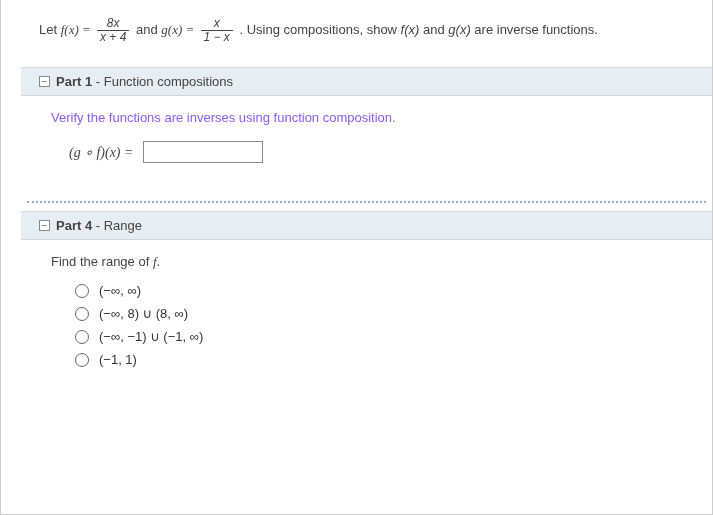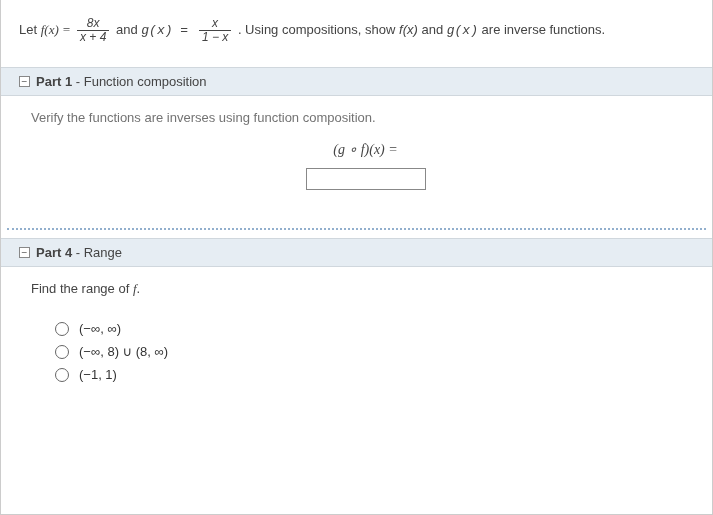--- a/index.html
+++ b/index.html
@@ -11,20 +11,21 @@
     width: 713px;
     height: 515px;
     overflow: hidden;
   }
   .container {
     border: 1px solid #ccc;
     border-top: none;
     width: 713px;
     height: 515px;
     position: relative;
+    padding-left: 20px;
   }
   .problem-statement {
     padding: 8px 18px 14px 18px;
     font-size: 13px;
     color: #444;
     line-height: 1.3;
   }
   .frac {
     display: inline-block;
     vertical-align: middle;
@@ -57,52 +58,51 @@
     line-height:1;
     color:#555;
     background:#fff;
   }
   .part-num { font-weight: bold; }
   .part-body {
     padding: 14px 30px 18px 30px;
   }
   .instr {
     margin-bottom: 16px;
-    color:#737373;
+    color:#8b5cf6;
   }
   .comp-row {
     display:flex;
     align-items:center;
     gap: 10px;
     margin: 0 0 20px 18px;
     font-style: italic;
     color:#444;
     font-family: "Times New Roman", serif;
     font-size:14px;
-    flex-direction:column;
   }
   .answer-box {
     width: 120px;
     height: 22px;
     border: 1px solid #888;
     font-style: normal;
     padding: 2px 4px;
     font-size:13px;
     background:#fff;
   }
   .dotted-sep {
     border: none;
     border-top: 2px dotted #3a6ea5;
     margin: 0 6px 8px 6px;
     opacity: 0.55;
   }
   .range-body {
     padding: 14px 30px 14px 30px;
   }
-  .range-title { color:#444; margin-bottom:24px; font-style: normal;}
+  .range-title { color:#444; margin-bottom:13px; font-style: normal;}
   .range-title .fvar { font-style: italic; font-family: "Times New Roman", serif;}
   .radio-list { list-style:none; padding-left: 24px; }
   .radio-list li {
     display:flex;
     align-items:center;
     gap: 10px;
     margin-bottom: 8px;
     color:#333;
     font-size:13px;
   }
@@ -118,37 +118,37 @@
 <div class="container">
 
   <div class="problem-statement">
     <span>Let </span>
     <span style="font-style:italic;font-family:'Times New Roman',serif">f(x) = </span>
     <span class="frac">
       <span class="num" style="font-style:italic">8x</span>
       <span class="den" style="font-style:italic">x + 4</span>
     </span>
     <span> and </span>
-    <span style="font-style:italic;font-family:Liberation Mono, monospace">g(x) = </span>
+    <span style="font-style:italic;font-family:Liberation Serif, serif">g(x) = </span>
     <span class="frac">
       <span class="num" style="font-style:italic">x</span>
       <span class="den" style="font-style:italic">1 − x</span>
     </span>
     <span>. Using compositions, show </span>
     <span style="font-style:italic;font-family:Liberation Sans, sans-serif">f(x)</span>
     <span> and </span>
-    <span style="font-style:italic;font-family:Liberation Mono, monospace">g(x)</span>
+    <span style="font-style:italic;font-family:Liberation Sans, sans-serif">g(x)</span>
     <span> are inverse functions.</span>
   </div>
 
   <div class="part-header">
     <span class="collapse-icon">−</span>
     <span>
       <span class="part-num">Part 1</span>
-      <span> - Function composition</span>
+      <span> - Function compositions</span>
     </span>
   </div>
 
   <div class="part-body">
     <div class="instr">Verify the functions are inverses using function composition.</div>
 
     <div class="comp-row">
       <span>(g ∘ f)(x) = </span>
       <input class="answer-box" type="text" style="">
     </div>
@@ -173,18 +173,22 @@
       <li>
         <span class="radio"></span>
         <span>(−∞, ∞)</span>
       </li>
       <li>
         <span class="radio"></span>
         <span>(−∞, 8) ∪ (8, ∞)</span>
       </li>
       <li>
         <span class="radio"></span>
+        <span>(−∞, −1) ∪ (−1, ∞)</span>
+      </li>
+      <li>
+        <span class="radio"></span>
         <span>(−1, 1)</span>
       </li>
     </ul>
   </div>
 
 </div>
 
 </body></html>

